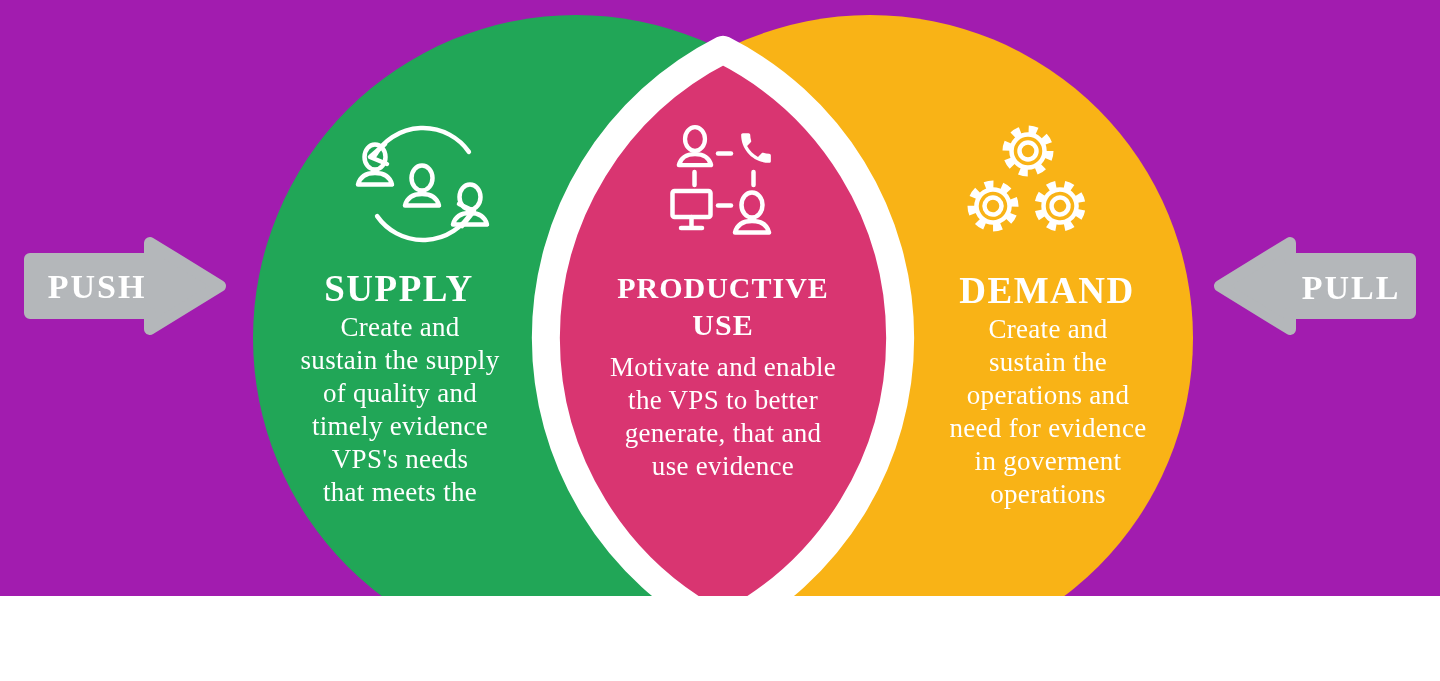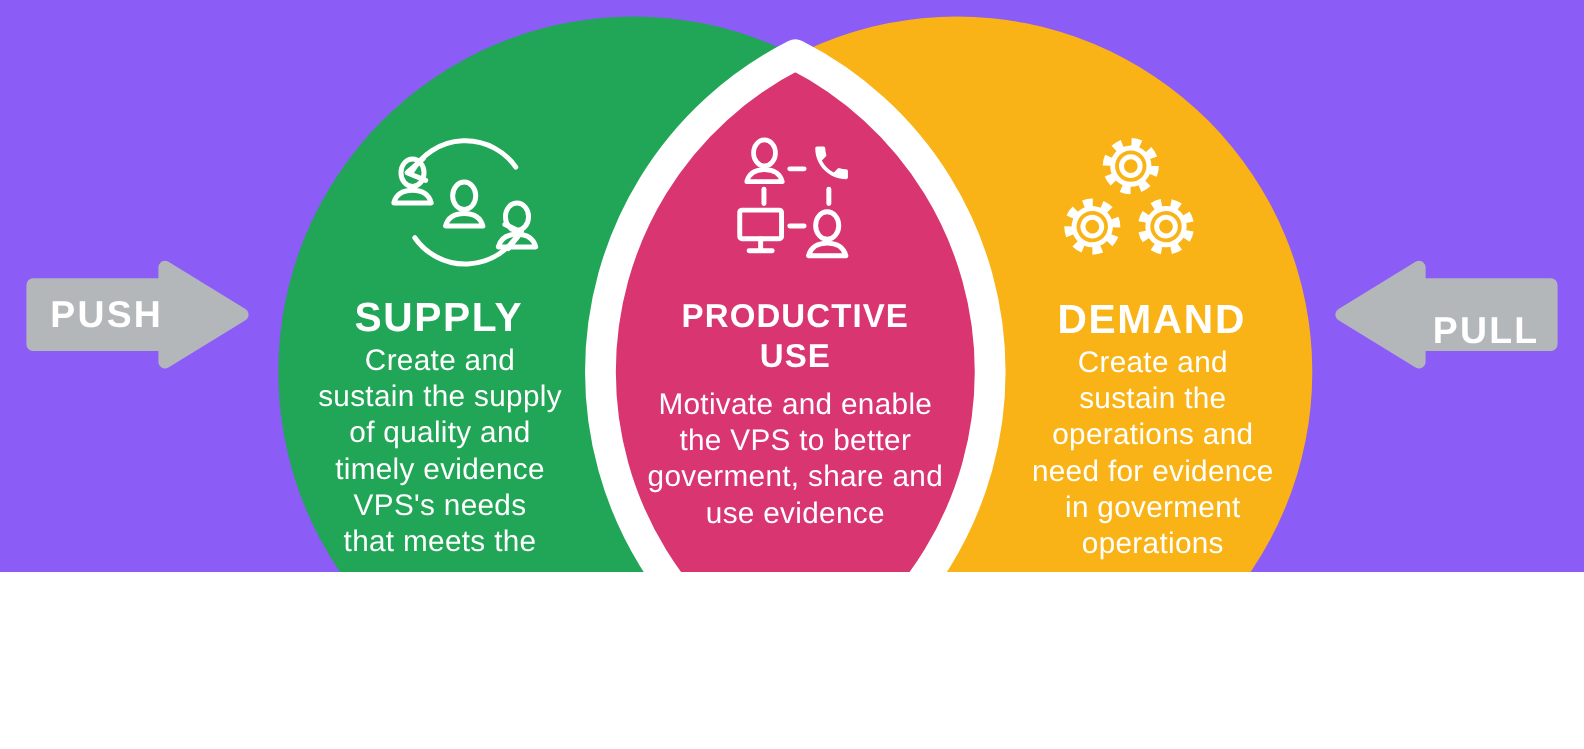--- a/index.html
+++ b/index.html
@@ -4,22 +4,22 @@
 <style>
   :root{
     --supply-green:#21a657;
     --demand-yellow:#f9b316;
     --productive-pink:#d93571;
     --arrow-gray:#b4b7ba;
     --text-white:#ffffff;
   }
   html,body{margin:0;padding:0;background:#ffffff;}
   #stage{
-    position:relative;width:1440px;height:520px;background:#8b5cf6;
-    font-family:Liberation Sans, sans-serif;overflow:hidden;
+    position:relative;width:1440px;height:596px;background:#a21caf;
+    font-family:Liberation Serif, serif;overflow:hidden;
   }
   #venn-svg{position:absolute;left:0;top:0;}
   .txt{position:absolute;color:var(--text-white,#fff);text-align:center;transform:translateX(-50%);white-space:nowrap;}
   .big-title{font-size:37px;font-weight:bold;letter-spacing:1.5px;line-height:38px;}
   .mid-title{font-size:30px;font-weight:bold;letter-spacing:1px;line-height:37px;}
   .body-copy{font-size:27px;font-weight:normal;line-height:33px;letter-spacing:0.3px;}
   .arrow-label{font-size:34px;font-weight:bold;letter-spacing:2px;transform:translate(-50%,-50%);}
   .icon-stroke{fill:none;stroke:var(--text-white,#fff);stroke-width:4.5;stroke-linecap:round;stroke-linejoin:round;}
 </style>
 </head>
@@ -96,40 +96,40 @@
       </g>
       <g transform="translate(1060,206) rotate(10)">
         <circle r="21" fill="none" stroke="#ffffff" stroke-width="9" stroke-dasharray="8.2 8.3"></circle>
         <circle class="icon-stroke" r="16.5" stroke-width="5"></circle>
         <circle class="icon-stroke" r="8.5"></circle>
       </g>
     </g>
   </svg>
 
   <div class="txt arrow-label" style="left:97px;top:287px;">PUSH</div>
-  <div class="txt arrow-label" style="left:1351px;top:301px;">PULL</div>
+  <div class="txt arrow-label" style="left:1351px;top:288px;">PULL</div>
 
   <div class="txt big-title" style="left:399px;top:270px;">SUPPLY</div>
   <div class="txt body-copy" style="left:400px;top:311px;">
     <div>Create and</div>
     <div>sustain the supply</div>
     <div>of quality and</div>
     <div>timely evidence</div>
     <div>VPS's needs</div>
     <div>that meets the</div>
   </div>
 
   <div class="txt mid-title" style="left:723px;top:269px;">
     <div>PRODUCTIVE</div>
     <div>USE</div>
   </div>
   <div class="txt body-copy" style="left:723px;top:351px;">
     <div>Motivate and enable</div>
     <div>the VPS to better</div>
-    <div>goverment, share and</div>
+    <div>generate, that and</div>
     <div>use evidence</div>
   </div>
 
   <div class="txt big-title" style="left:1047px;top:272px;">DEMAND</div>
   <div class="txt body-copy" style="left:1048px;top:313px;">
     <div>Create and</div>
     <div>sustain the</div>
     <div>operations and</div>
     <div>need for evidence</div>
     <div>in goverment</div>

